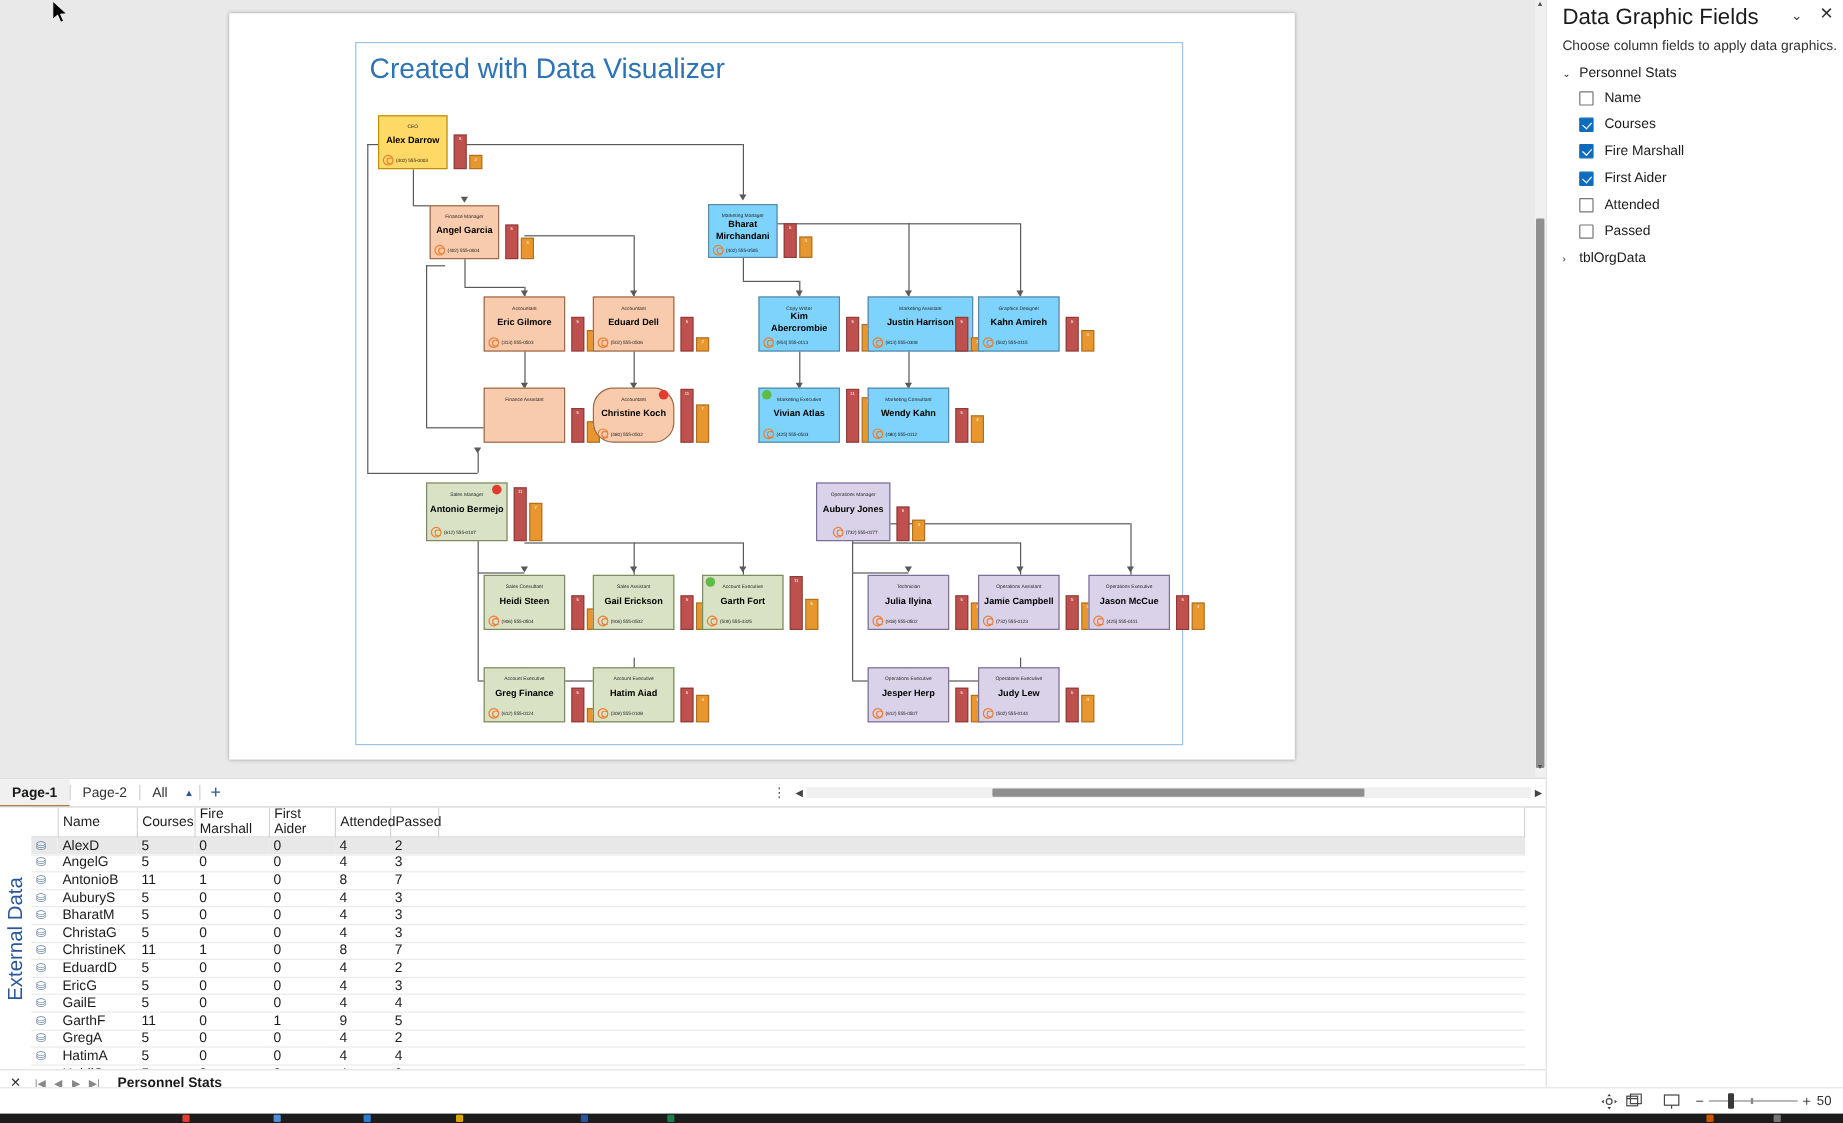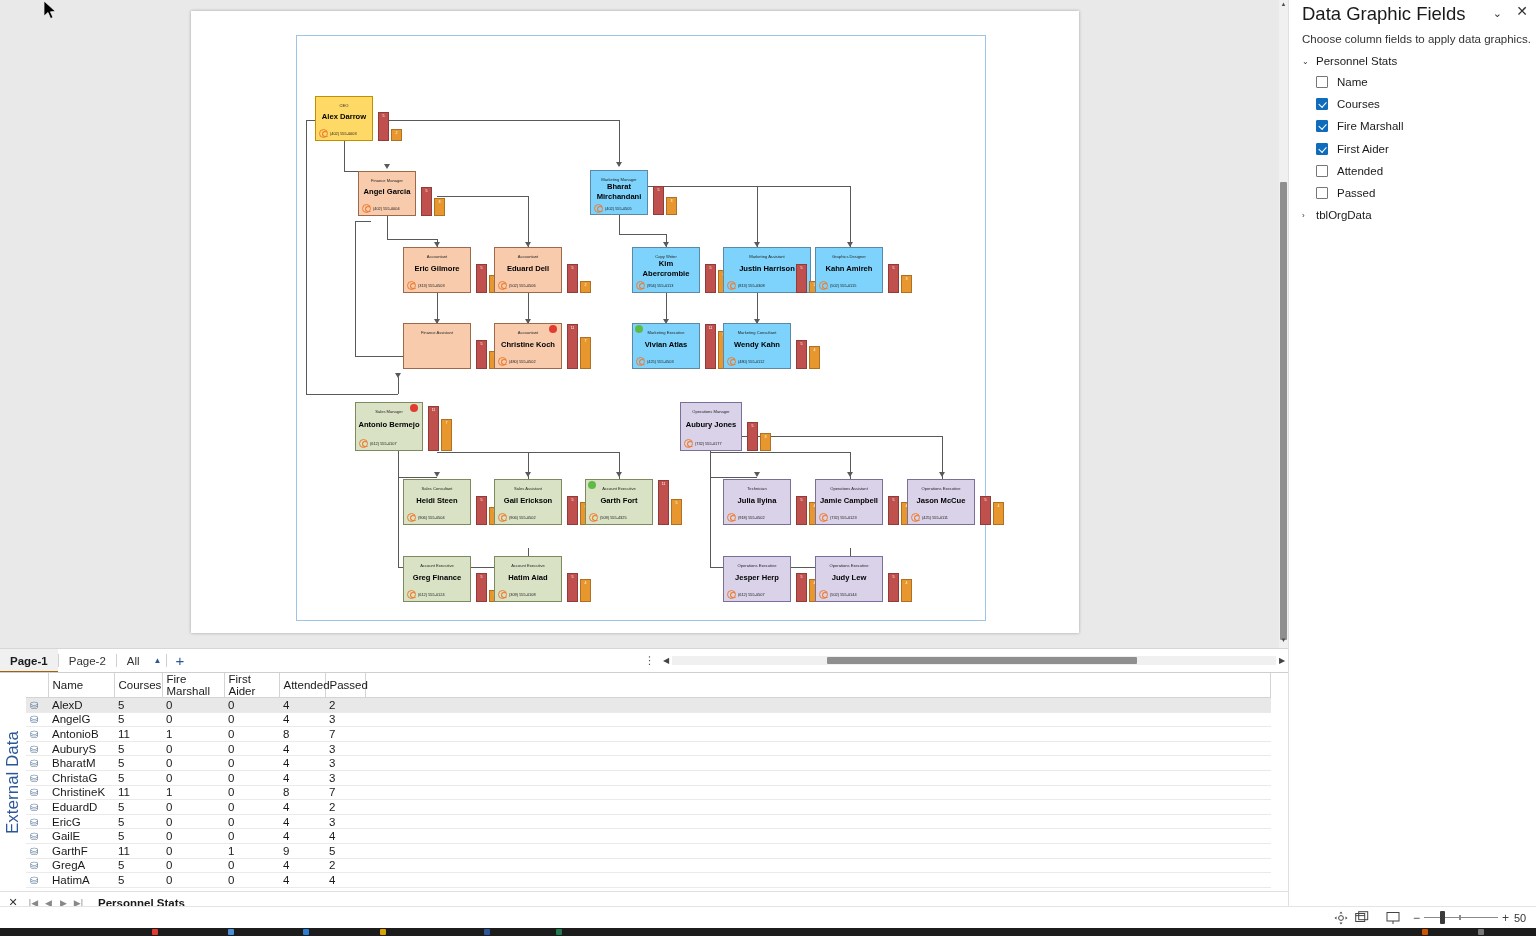--- a/index.html
+++ b/index.html
@@ -335,20 +335,21 @@
 <div id="app">
 
   <div id="canvas-area">
 
     <svg id="cursor-arrow" viewBox="0 0 14 20">
       <polygon points="0,0 0,15 4,11.5 6.6,17.5 9,16.5 6.4,10.8 11.5,10.5" fill="#000000" stroke="#ffffff" stroke-width="0.7"></polygon>
     </svg>
 
     <div id="page-sheet">
       <div id="drawing-frame">
+        <div id="chart-title">Created with Data Visualizer</div>
 
         <div class="conn v" style="left:9px;  top:84px;  height:274px;"></div>
         <div class="conn h" style="left:9px;  top:84px;  width:14px;"></div>
         <div class="conn h" style="left:9px;  top:358px; width:92px;"></div>
         <div class="conn v" style="left:101px;top:341px; height:17px;"></div>
         <div class="arrow-down" style="left:98px; top:337px;"></div>
 
         <div class="conn v" style="left:47px; top:105px; height:30px;"></div>
         <div class="conn h" style="left:47px; top:135px; width:43px;"></div>
         <div class="conn v" style="left:90px; top:135px; height:14px;"></div>
@@ -572,21 +573,21 @@
         </div>
         <div class="bars" style="left:179px; top:304px; height:29px;">
           <div class="bar c" style="width:11px;height:29px;">
               <span class="bval">5</span>
             </div>
           <div class="bar p" style="width:11px;height:18px;">
               <span class="bval">3</span>
             </div>
         </div>
 
-        <div class="node finance" style="left:197px; top:287px; width:68px; height:46px;">
+        <div class="node finance" style="left:197px; top:287px; width:68px; height:46px;border-radius:17px;">
           <div class="role">Accountant</div>
           <div class="pname">Christine Koch</div>
           <div class="phone-row">
             <span class="phone-ico"></span>
             <span class="phone-txt">(480) 555-0502</span>
           </div>
         </div>
         <div class="dot red" style="left:252px; top:289px;"></div>
         <div class="bars" style="left:270px; top:288px; height:45px;">
           <div class="bar c" style="width:11px;height:45px;">
@@ -643,21 +644,21 @@
         <div class="dot red" style="left:113px; top:368px;"></div>
         <div class="bars" style="left:131px; top:370px; height:45px;">
           <div class="bar c" style="width:11px;height:45px;">
               <span class="bval">11</span>
             </div>
           <div class="bar p" style="width:11px;height:32px;">
               <span class="bval">7</span>
             </div>
         </div>
 
-        <div class="node ops" style="left:383px; top:366px; width:62px; height:49px;">
+        <div class="node ops" style="left:383px; top:366px; width:62px; height:49px;align-items:center;">
           <div class="role">Operations Manager</div>
           <div class="pname">Aubury Jones</div>
           <div class="phone-row">
             <span class="phone-ico"></span>
             <span class="phone-txt">(732) 555-0177</span>
           </div>
         </div>
         <div class="bars" style="left:450px; top:386px; height:29px;">
           <div class="bar c" style="width:11px;height:29px;">
               <span class="bval">5</span>

